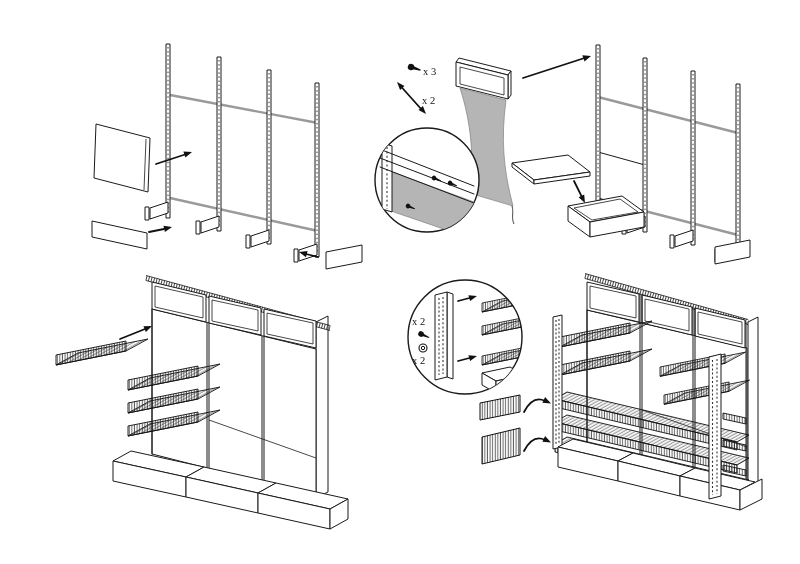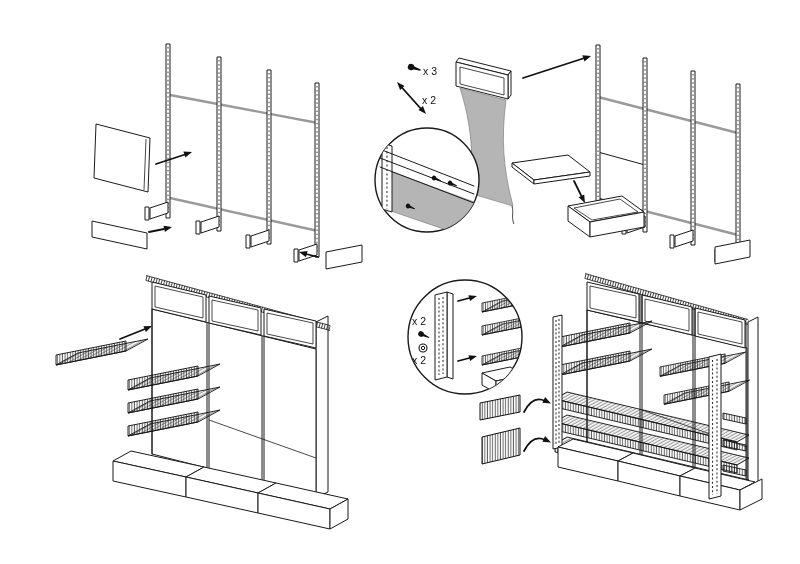--- a/index.html
+++ b/index.html
@@ -1,17 +1,17 @@
 <!DOCTYPE html>
 <html><head>
 <meta charset="utf-8">
 <style>
   html,body{margin:0;padding:0;background:#fff;}
   .canvas{position:relative;width:800px;height:564px;background:#ffffff;overflow:hidden;
-          font-family:Liberation Sans, sans-serif;}
+          font-family:Liberation Serif, serif;}
   .panel{position:absolute;}
   
   .w   {fill:#ffffff;stroke:#1a1a1a;stroke-width:1;stroke-linejoin:round;}
   .ln  {fill:none;stroke:#1a1a1a;stroke-width:1;stroke-linecap:round;stroke-linejoin:round;}
   .thin{fill:none;stroke:#1a1a1a;stroke-width:.8;stroke-linejoin:round;}
   .gr  {fill:none;stroke:#9a9a9a;stroke-width:2.4;}
   .ar  {fill:#111;stroke:none;}
   .sh  {fill:none;stroke:#111;stroke-width:1.8;stroke-linecap:round;}
   .lbl {font-size:10.5px;fill:#111111;}
   .gray{fill:#b5b5b5;stroke:#808080;stroke-width:.7;}

